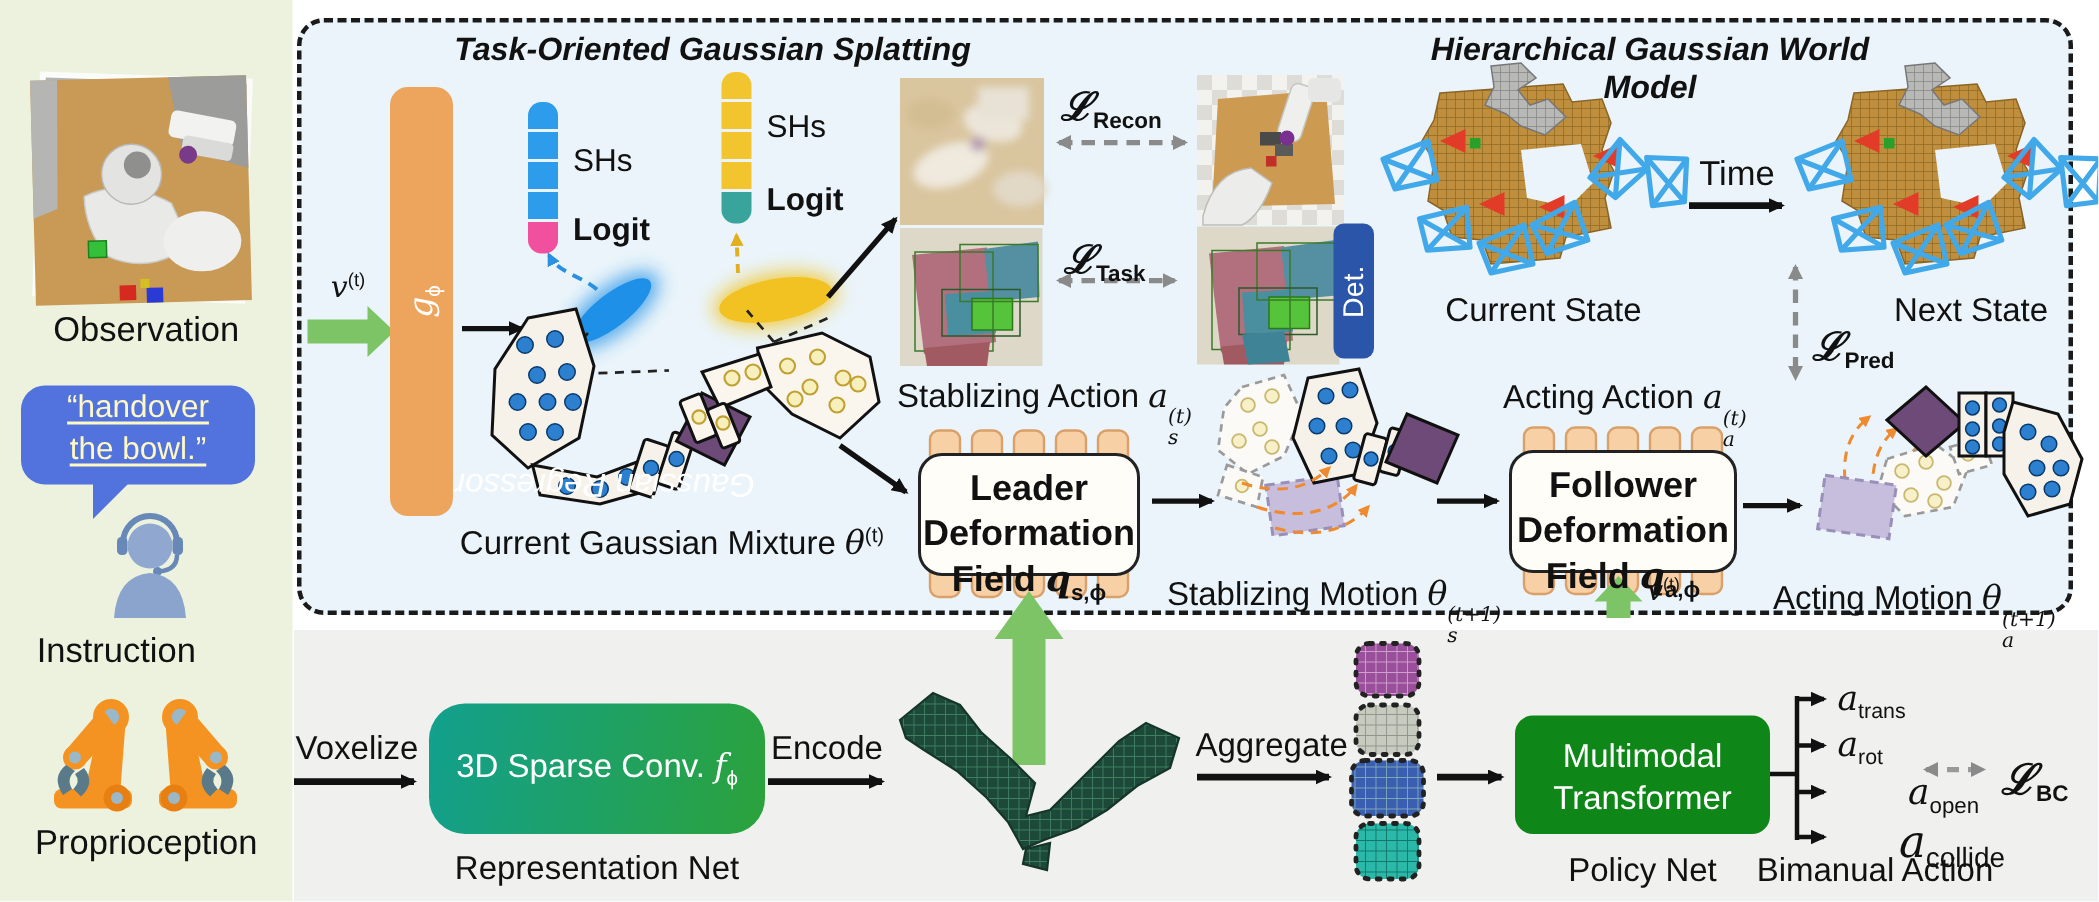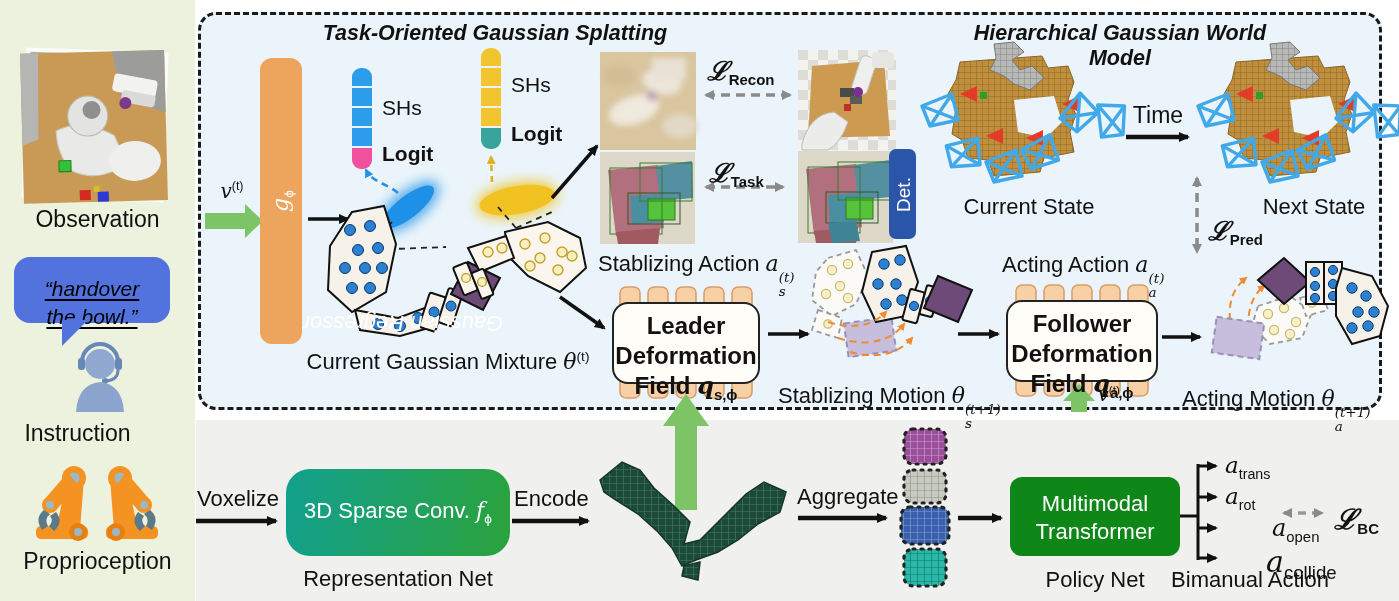--- a/index.html
+++ b/index.html
@@ -8,33 +8,33 @@
   .abs{position:absolute;}
   .z2{z-index:2;}
   
   #left-panel{left:0;top:0;width:195px;height:601px;background:#ecf2dd;z-index:0;}
   #dashed-box{left:198px;top:12px;width:1184px;height:398px;background:#eaf4fa;
               border:3px dashed #1a1a1a;border-radius:18px;z-index:0;box-sizing:border-box;}
   #bottom-band{left:196px;top:420px;width:1203px;height:181px;background:#f0f0ee;z-index:0;}
   #overlay{left:0;top:0;width:1399px;height:601px;z-index:1;pointer-events:none;}
   
   .lbl{font-size:22px;white-space:nowrap;}
-  .big-title{font-size:21.5px;font-weight:bold;font-style:italic;text-align:center;margin-left:20px;}
+  .big-title{font-size:21.5px;font-weight:bold;font-style:italic;text-align:center;}
   .center{text-align:center;}
   .mv{font-family:"DejaVu Serif", serif;font-style:italic;font-weight:normal;}
   .mvb{font-family:"DejaVu Serif", serif;font-style:italic;font-weight:bold;}
   sub.plain{font-size:0.62em;font-style:normal;}
   sup.plain{font-size:0.62em;font-style:normal;}
   .ss{display:inline-flex;flex-direction:column;font-size:13.5px;line-height:1.02;
       vertical-align:-11px;font-family:"DejaVu Serif", serif;font-style:italic;}
   .lscript{font-family:"DejaVu Serif", serif;font-style:italic;font-weight:bold;font-size:26px;}
   .lsub{font-family:"Liberation Sans", sans-serif;font-weight:bold;font-size:15px;font-style:normal;vertical-align:-5px;}
   
   #speech-bubble{left:14px;top:257px;width:156px;height:66px;background:#5272dd;border-radius:16px;
-     color:#000000;font-size:21px;font-style:italic;text-align:center;line-height:1.35;padding-top:18px;box-sizing:border-box;}
+     color:#fef9c3;font-size:21px;text-align:center;line-height:1.35;padding-top:1px;box-sizing:border-box;}
   #speech-bubble u{text-underline-offset:3px;}
   #bubble-tail{left:62px;top:320px;width:0;height:0;border-top:26px solid #5272dd;border-right:26px solid transparent;}
   #regressor-box{left:260px;top:58px;width:42px;height:286px;background:#eda45c;border-radius:12px;}
   #regressor-box span{position:absolute;width:286px;height:42px;left:-122px;top:122px;line-height:42px;
      transform:rotate(-90deg);text-align:center;color:#fff;font-size:22px;font-style:italic;}
   #det-box{left:889px;top:149px;width:27px;height:90px;background:#2b55a8;border-radius:7px;}
   #det-box span{position:absolute;width:90px;height:27px;left:-31.5px;top:31.5px;line-height:27px;
      transform:rotate(-90deg);text-align:center;color:#fff;font-size:19px;}
   .dfield{background:#fffdf8;border:2.5px solid #222;border-radius:16px;text-align:center;
      font-size:24px;font-weight:bold;line-height:1.25;padding-top:7px;box-sizing:border-box;}

